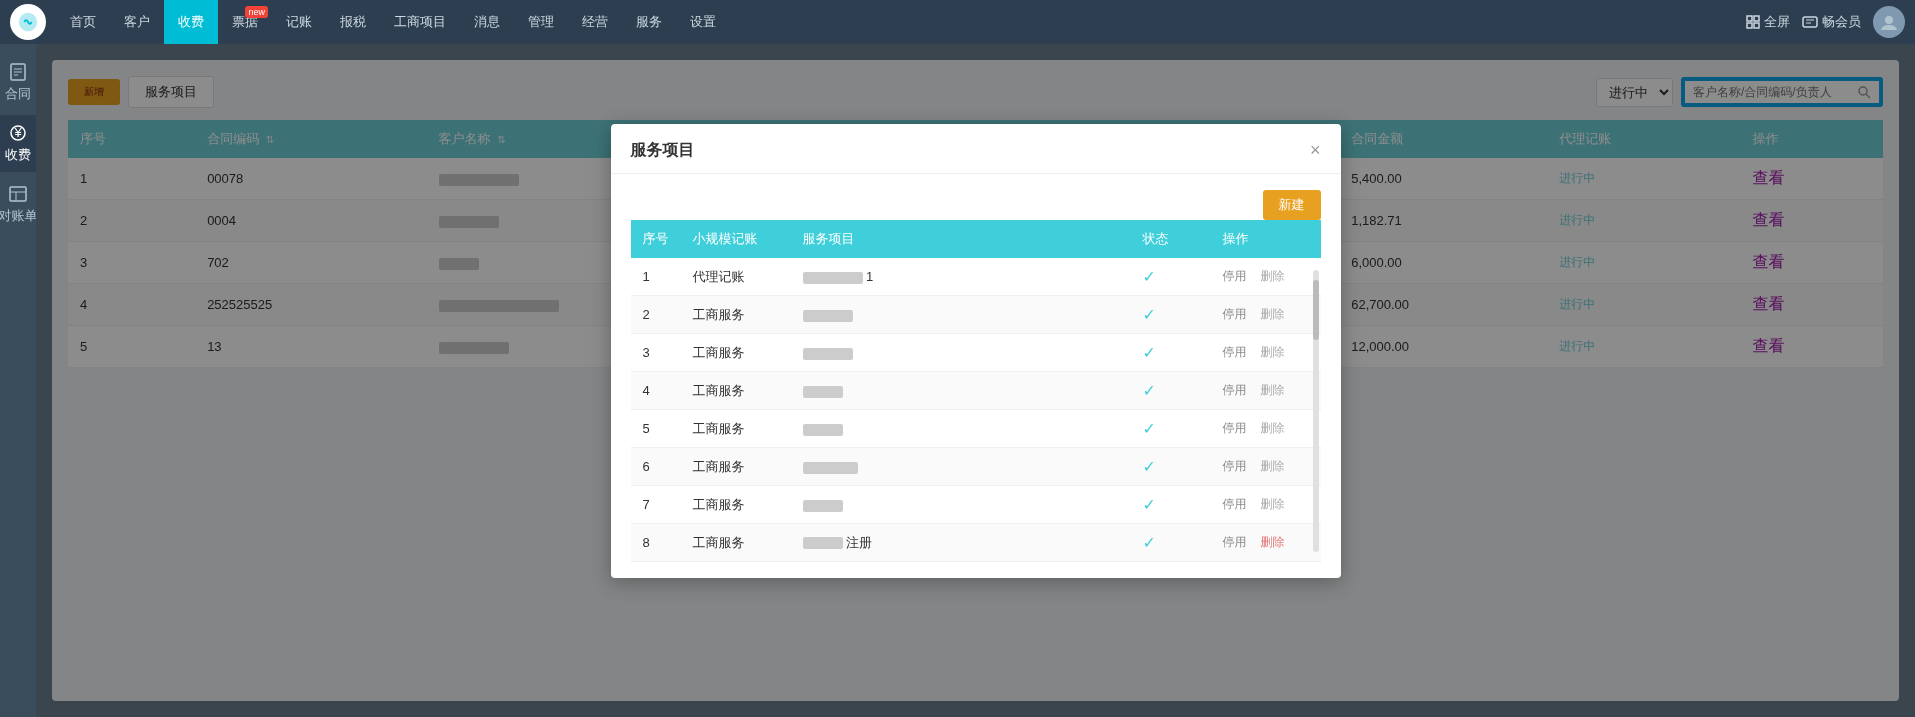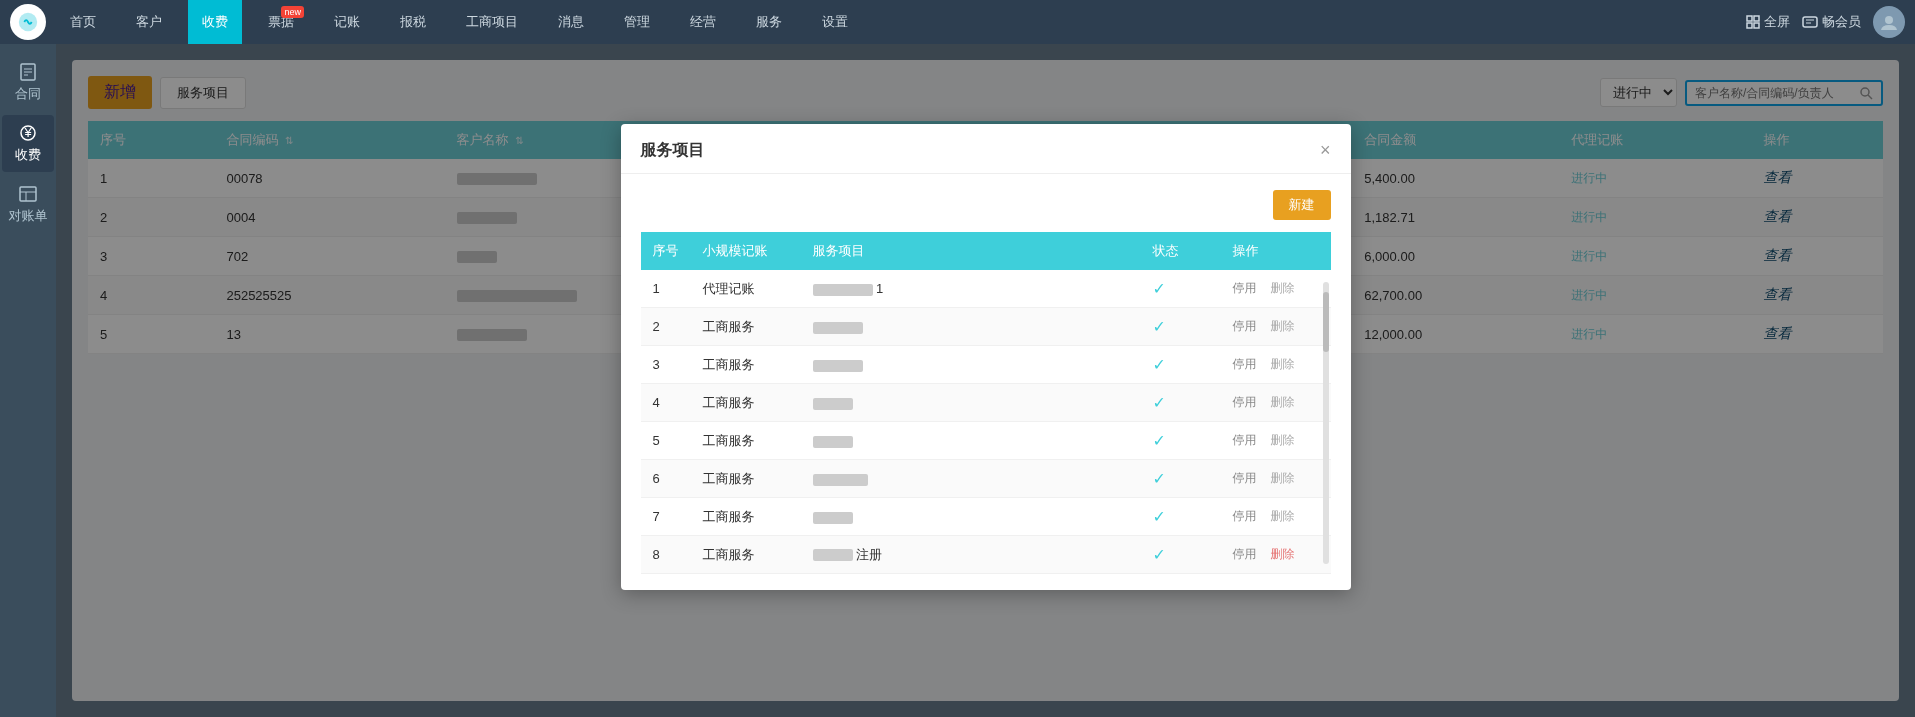--- a/index.html
+++ b/index.html
@@ -20,21 +20,21 @@
       border-radius: 50%;
       background: #fff;
       display: flex; align-items: center; justify-content: center;
       margin-right: 10px;
       flex-shrink: 0;
     }
     .top-nav .logo svg { width: 22px; height: 22px; }
     .nav-items {
       display: flex;
       align-items: center;
-      gap: 12px;
+      gap: 0;
       flex: 1;
     }
     .nav-item {
       color: #cdd8e0;
       padding: 0 14px;
       height: 44px;
       display: flex;
       align-items: center;
       cursor: pointer;
       position: relative;
@@ -71,21 +71,21 @@
     }
 
     
     .layout {
       display: flex;
       height: calc(717px - 44px);
     }
 
     
     .sidebar {
-      width: 56px;
+      width: 36px;
       background: #3a4d5c;
       display: flex;
       flex-direction: column;
       align-items: center;
       padding-top: 10px;
       gap: 4px;
       flex-shrink: 0;
     }
     .sidebar-item {
       width: 52px;
@@ -121,26 +121,26 @@
 
     
     .toolbar {
       display: flex;
       align-items: center;
       gap: 8px;
       margin-bottom: 12px;
     }
     .btn-new {
       background: #e8a020;
-      color: #4c1d95;
+      color: #7f1d1d;
       border: none;
       padding: 6px 16px;
       border-radius: 3px;
       cursor: pointer;
-      font-size: 16px;
+      font-size: 10px;
     }
     .btn-service {
       background: #fff;
       color: #333;
       border: 1px solid #ddd;
       padding: 6px 16px;
       border-radius: 3px;
       cursor: pointer;
       font-size: 13px;
     }
@@ -155,21 +155,21 @@
       border: 1px solid #ddd;
       border-radius: 3px;
       background: #fff;
       color: #333;
       font-size: 13px;
       cursor: pointer;
     }
     .search-box {
       display: flex;
       align-items: center;
-      border: 2px solid #0ea5e9;
+      border: 4px solid #0ea5e9;
       border-radius: 3px;
       background: #fff;
       padding: 4px 8px;
       gap: 4px;
     }
     .search-box input {
       border: none; outline: none; font-size: 12px; color: #999; width: 160px;
     }
 
     
@@ -195,24 +195,23 @@
     .data-table tbody td {
       padding: 10px 12px;
       font-size: 13px;
       color: #333;
     }
     .data-table .status-badge {
       color: #6ecfd8;
       font-size: 12px;
     }
     .data-table .action-link {
-      color: #0c4a6e;
-      cursor: pointer;
-      font-size: 14px;
-      font-style: italic;
+      color: #a21caf;
+      cursor: pointer;
+      font-size: 16px;
     }
     .blurred-text {
       display: inline-block;
       background: #ccc;
       border-radius: 2px;
       height: 12px;
       vertical-align: middle;
     }
 
     
@@ -259,21 +258,21 @@
       font-size: 18px;
     }
     .modal-body {
       padding: 16px 20px;
       flex: 1;
       overflow: auto;
     }
     .modal-toolbar {
       display: flex;
       justify-content: flex-end;
-      margin-bottom: 12px;
+      margin-bottom: 0;
     }
     .btn-modal-new {
       background: #e8a020;
       color: #fff;
       border: none;
       padding: 6px 16px;
       border-radius: 3px;
       cursor: pointer;
       font-size: 13px;
     }

